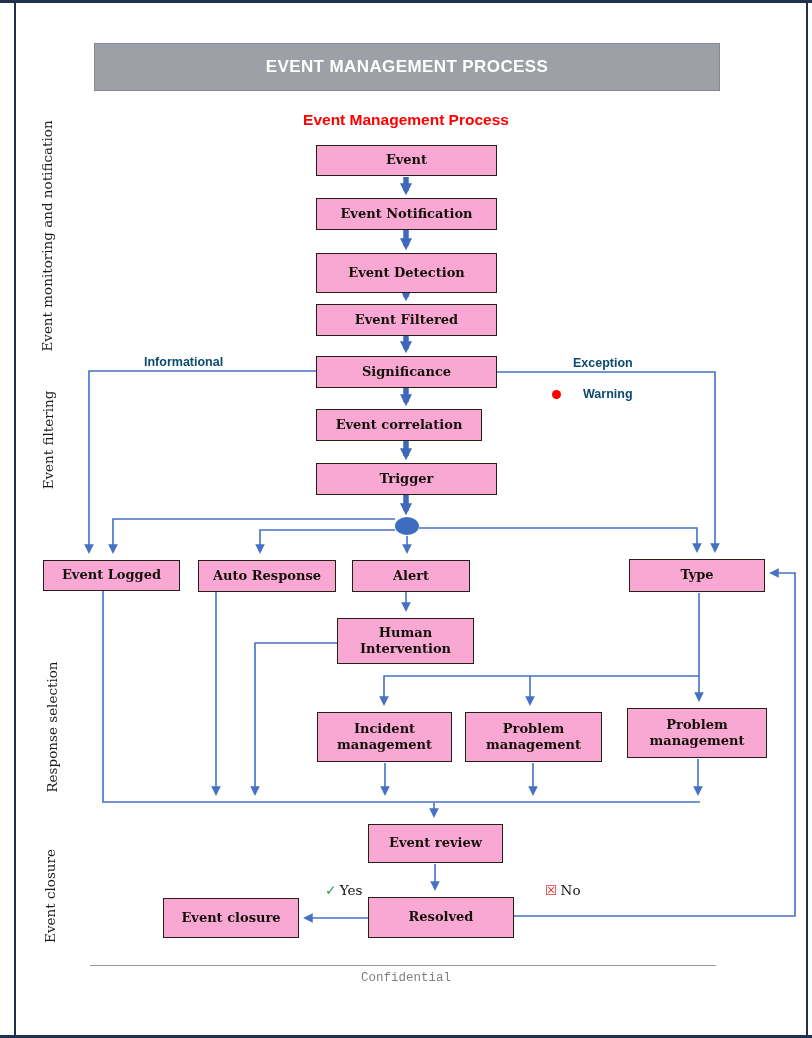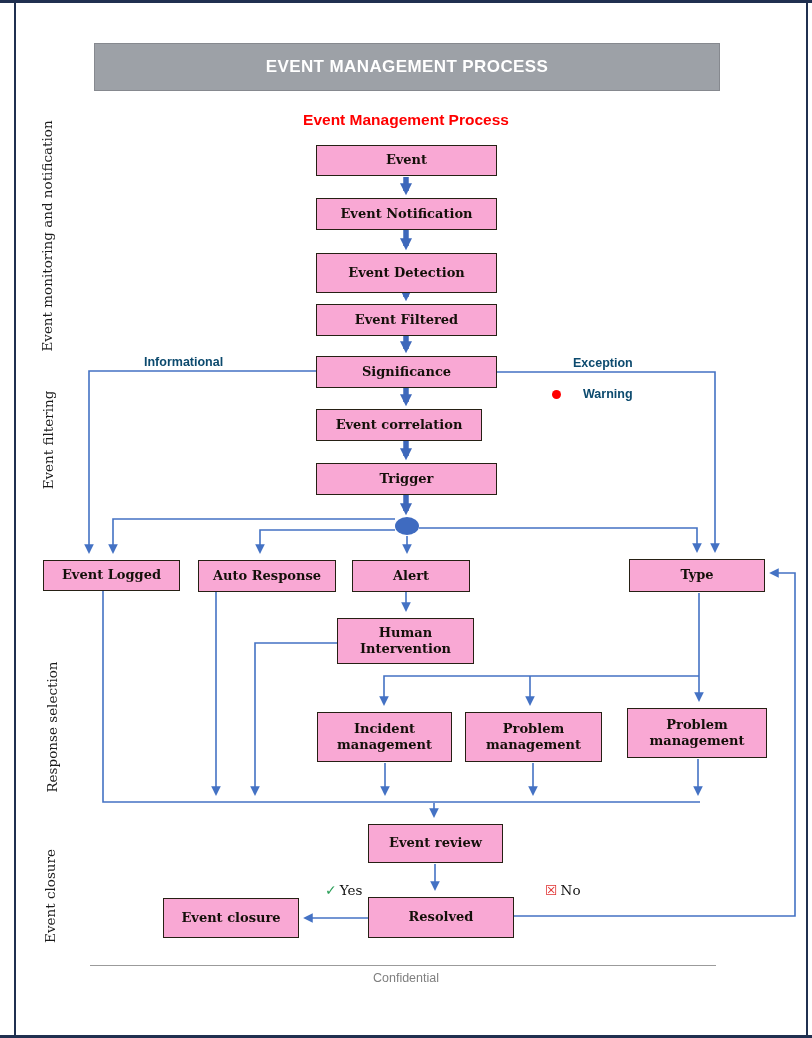--- a/index.html
+++ b/index.html
@@ -46,21 +46,21 @@
   .warning-dot{width:9px;height:9px;border-radius:50%;background:#ff0000;}
   .yn-label{
     position:absolute;font-family:"DejaVu Serif", serif;font-size:13.5px;color:#111;
     white-space:nowrap;display:flex;align-items:center;gap:3px;
   }
   .check-glyph{color:#2da05a;font-family:"DejaVu Sans", sans-serif;font-size:14px;font-weight:bold;}
   .crossbox-glyph{color:#e03131;font-family:"DejaVu Sans", sans-serif;font-size:14px;}
   .divider{position:absolute;left:90px;top:965px;width:626px;height:1px;background:#9b9b9b;}
   .footer-text{
     position:absolute;left:0;top:971px;width:812px;text-align:center;
-    font-family:Liberation Sans, sans-serif;font-size:12.5px;color:#7f7f7f;
+    font-family:Liberation Mono, monospace;font-size:12.5px;color:#7f7f7f;
   }
 </style>
 </head>
 <body>
 
 <div class="page">
 
   <div class="frame-top"></div>
   <div class="frame-bottom"></div>
   <div class="frame-left"></div>

